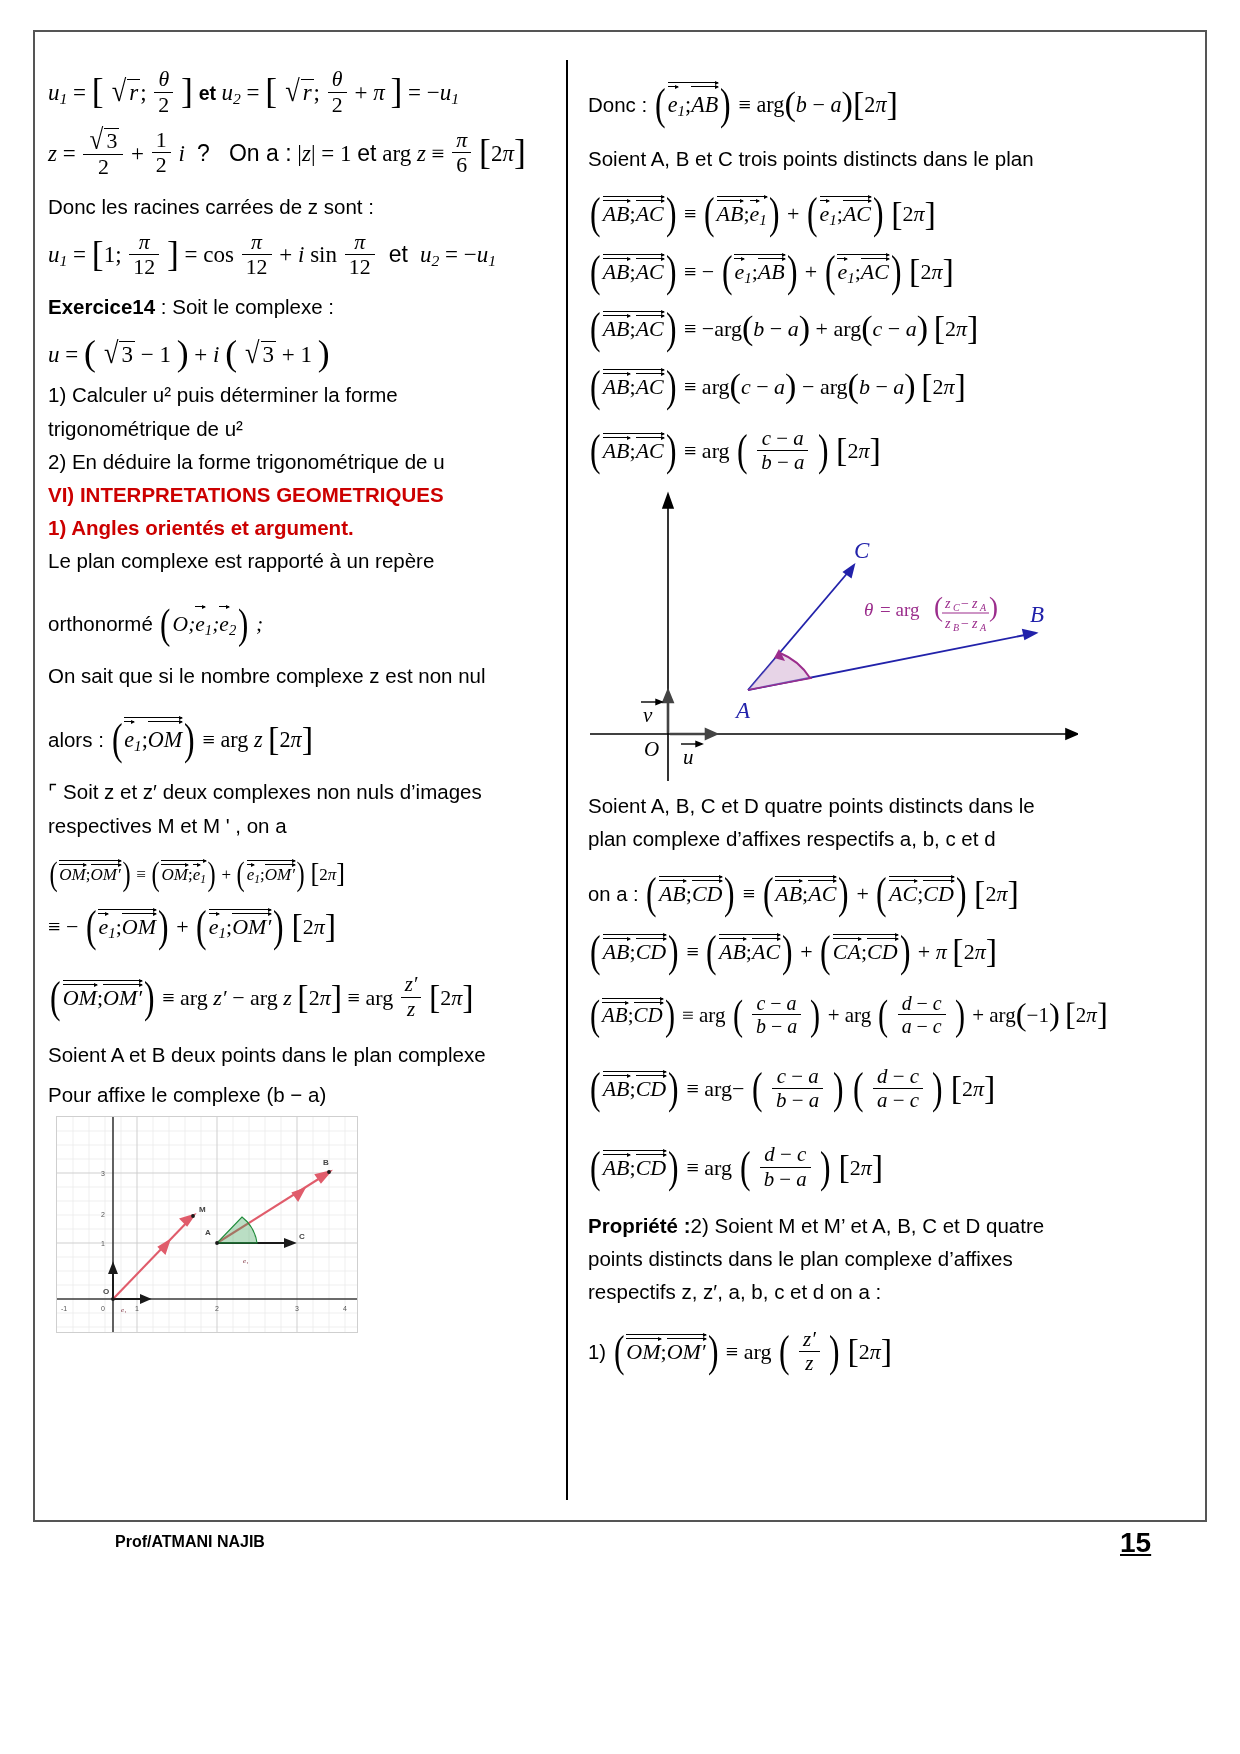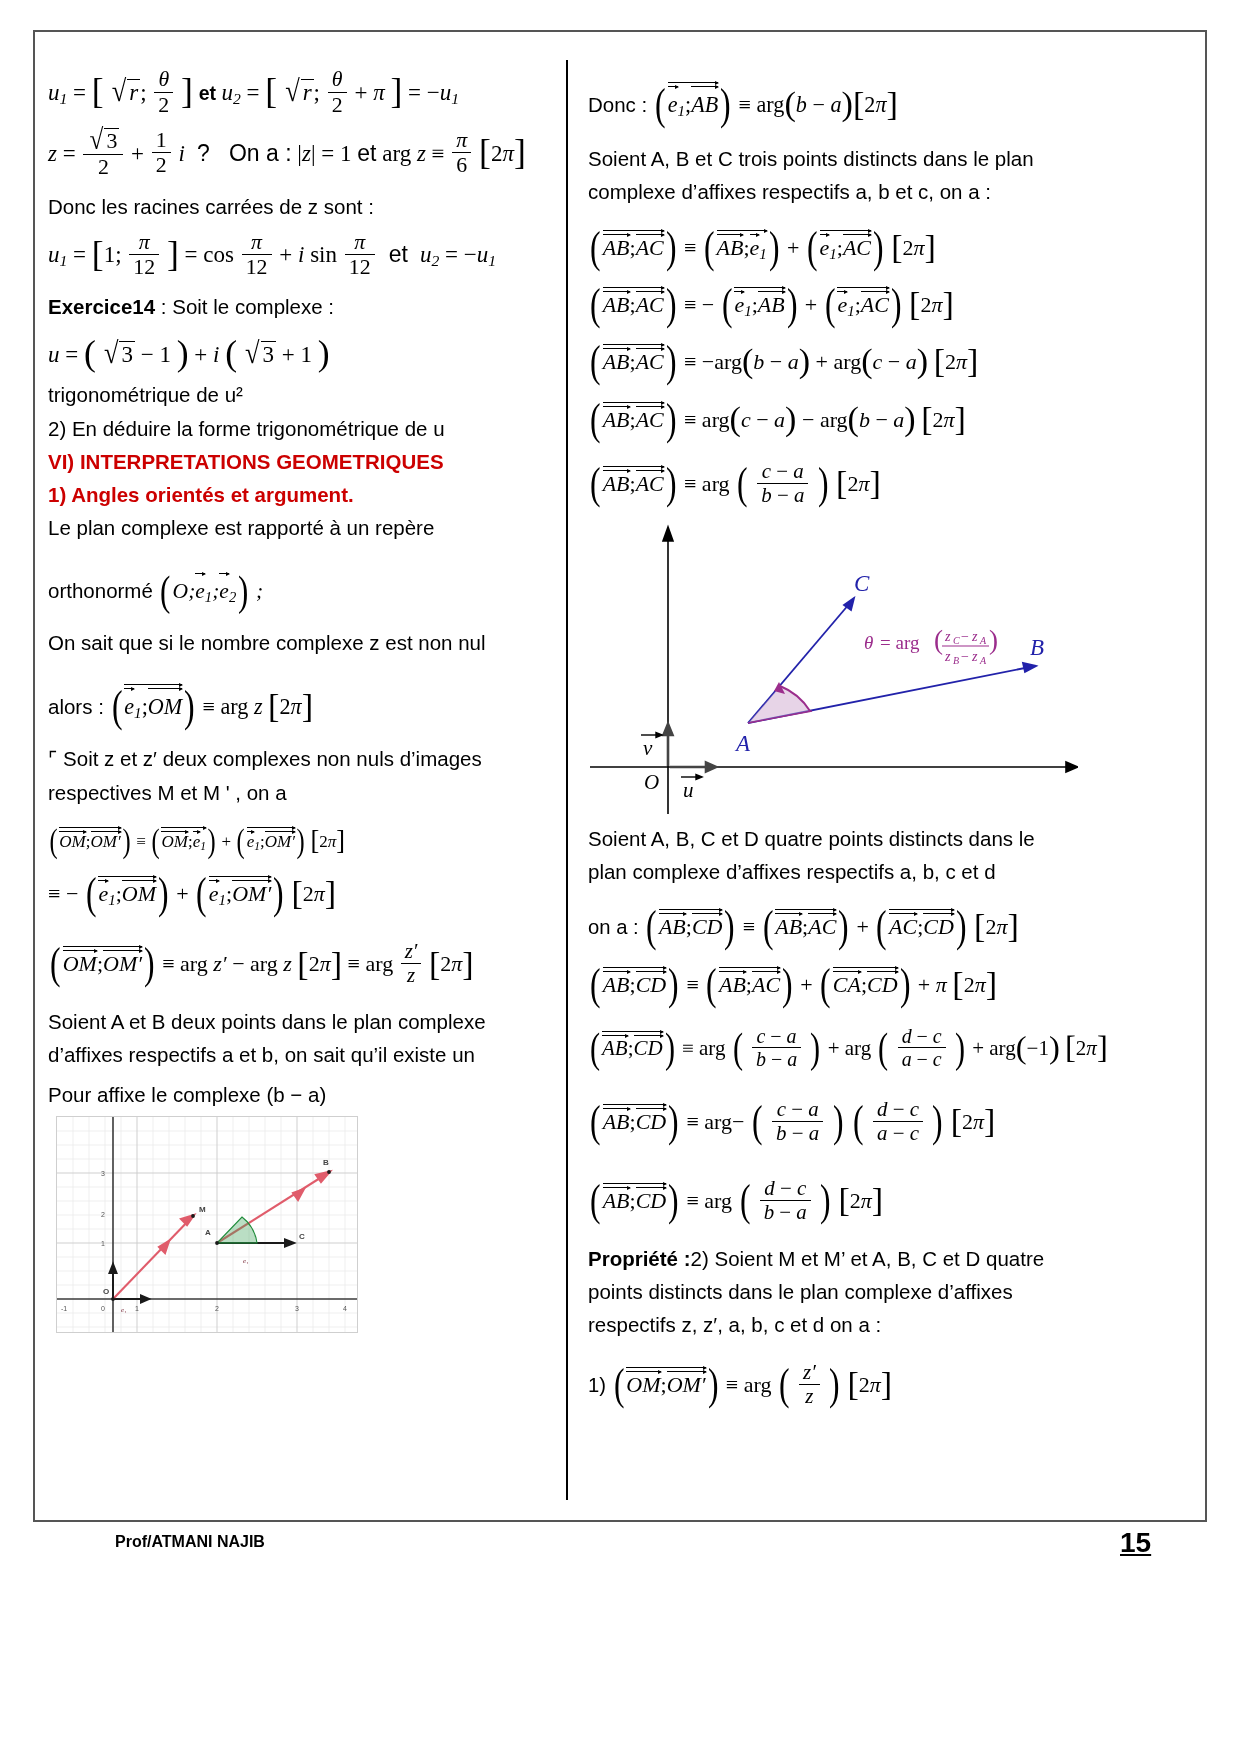--- a/index.html
+++ b/index.html
@@ -241,20 +241,21 @@
         <span class="mi">u</span><span class="mr"> = </span>
         <span class="big">(</span>
         <span class="sqrt"><span class="radsign">√</span><span class="radicand"><span class="mr">3</span></span></span><span class="mr"> − 1</span>
         <span class="big">)</span>
         <span class="mr"> + </span><span class="mi">i</span>
         <span class="big">(</span>
         <span class="sqrt"><span class="radsign">√</span><span class="radicand"><span class="mr">3</span></span></span><span class="mr"> + 1</span>
         <span class="big">)</span>
       </div>
 
+      <p class="txt">1) Calculer u² puis déterminer la forme</p>
       <p class="txt">trigonométrique de u²</p>
       <p class="txt">2) En déduire la forme trigonométrique de u</p>
       <p class="txt red">VI) INTERPRETATIONS GEOMETRIQUES</p>
       <p class="txt red">1) Angles orientés et argument.</p>
       <p class="txt">Le plan complexe est rapporté à un repère</p>
 
       <p class="txt" style="margin-top:8px;">
         <span>orthonormé</span><span class="mathlabel" style="font-size:1.05em;">
           <span class="bigger" style="font-style:normal;">(</span><span style="font-style:italic;">O</span>;<span class="vec" style="font-style:italic;"><span class="vbody">e</span></span><span class="sub">1</span>;<span class="vec" style="font-style:italic;"><span class="vbody">e</span></span><span class="sub">2</span><span class="bigger" style="font-style:normal;">)</span> ;
         </span>
@@ -298,21 +299,20 @@
         <span class="big">[</span><span class="mr">2</span><span class="mi">π</span><span class="big">]</span>
         <span class="mr"> ≡ arg</span>
         <span class="frac">
             <span class="num"><span class="mi">z′</span></span>
             <span class="den"><span class="mi">z</span></span>
           </span>
         <span class="big">[</span><span class="mr">2</span><span class="mi">π</span><span class="big">]</span>
       </div>
 
       <p class="txt" style="margin-top:16px;">Soient A et B deux points dans le plan complexe</p>
-      <p class="txt">d’affixes respectifs a et b, on sait qu’il existe un</p>
       <p class="txt" style="margin-top:8px;">Pour affixe le complexe (b − a)</p>
 
       <div class="fig-grid">
         <svg width="300" height="215" viewBox="0 0 300 215" xmlns="http://www.w3.org/2000/svg">
           <rect x="0" y="0" width="300" height="215" fill="#ffffff"></rect>
 
           <g stroke="#e8e8e8" stroke-width="0.7">
             <line x1="16" y1="0" x2="16" y2="215"></line>
             <line x1="32" y1="0" x2="32" y2="215"></line>
             <line x1="48" y1="0" x2="48" y2="215"></line>
@@ -425,21 +425,20 @@
     <div class="col-right">
 
       <p class="txt" style="margin-top:4px;">
         <span>Donc : </span><span class="mathlabel" style="font-size:1.08em;font-style:normal;">
           <span class="bigger">(</span><span class="vec"><span class="vbody"><span class="vec" style="font-style:italic;"><span class="vbody">e</span></span><span class="sub">1</span>;<span class="vec" style="font-style:italic;"><span class="vbody">AB</span></span></span></span><span class="bigger">)</span>
           ≡ arg<span class="big">(</span><span style="font-style:italic;">b</span> − <span style="font-style:italic;">a</span><span class="big">)</span><span class="big">[</span>2<span style="font-style:italic;">π</span><span class="big">]</span>
         </span>
       </p>
 
       <p class="txt" style="margin-top:12px;">Soient A, B et C trois points distincts dans le plan</p>
-      <p class="txt">complexe d’affixes respectifs a, b et c, on a :</p>
 
       <div class="mathline" style="font-size:22px;">
         <span class="bigger">(</span><span class="vec"><span class="vbody"><span class="vec" style="font-style:italic;"><span class="vbody">AB</span></span>;<span class="vec" style="font-style:italic;"><span class="vbody">AC</span></span></span></span><span class="bigger">)</span>
         <span class="mr"> ≡ </span>
         <span class="bigger">(</span><span class="vec"><span class="vbody"><span class="vec" style="font-style:italic;"><span class="vbody">AB</span></span>;<span class="vec" style="font-style:italic;"><span class="vbody">e</span></span><span class="sub">1</span></span></span><span class="bigger">)</span>
         <span class="mr">+</span>
         <span class="bigger">(</span><span class="vec"><span class="vbody"><span class="vec" style="font-style:italic;"><span class="vbody">e</span></span><span class="sub">1</span>;<span class="vec" style="font-style:italic;"><span class="vbody">AC</span></span></span></span><span class="bigger">)</span>
         <span class="big">[</span><span class="mr">2</span><span class="mi">π</span><span class="big">]</span>
       </div>
 

